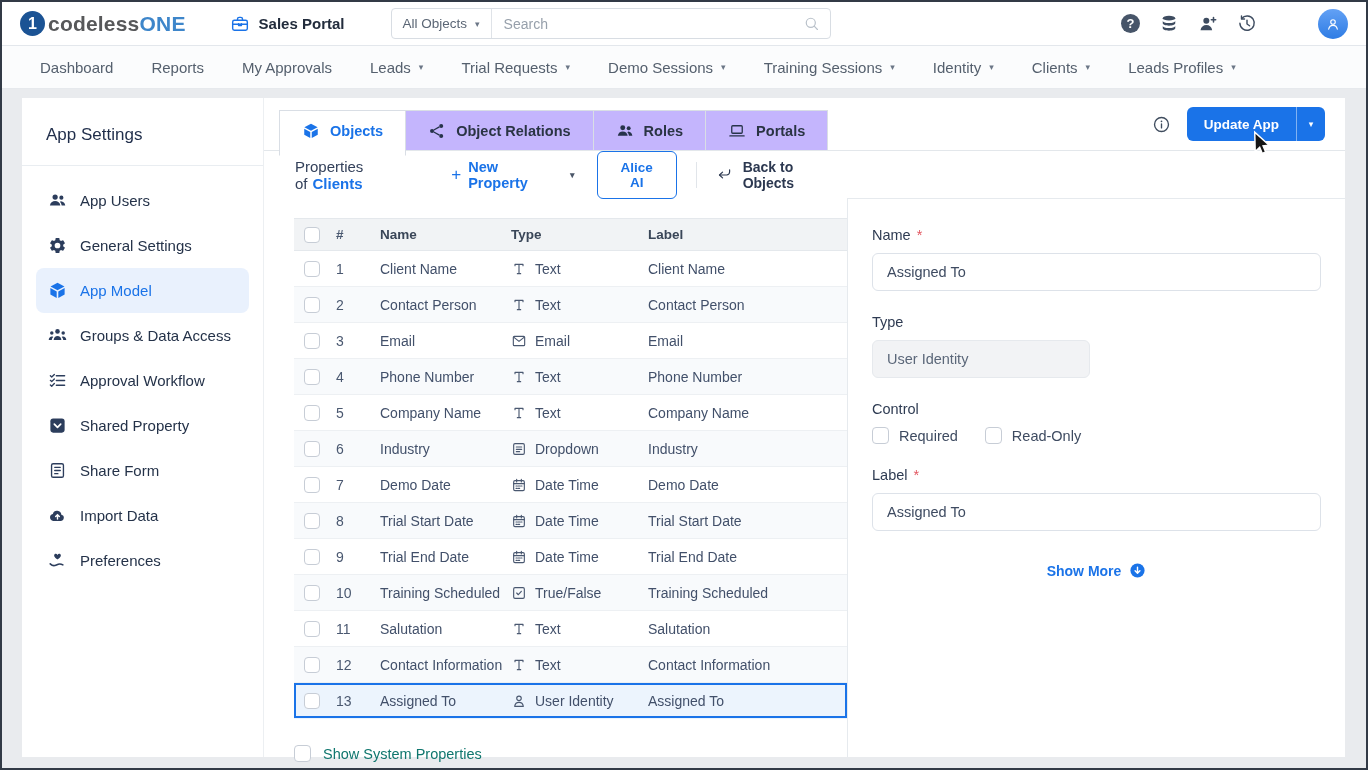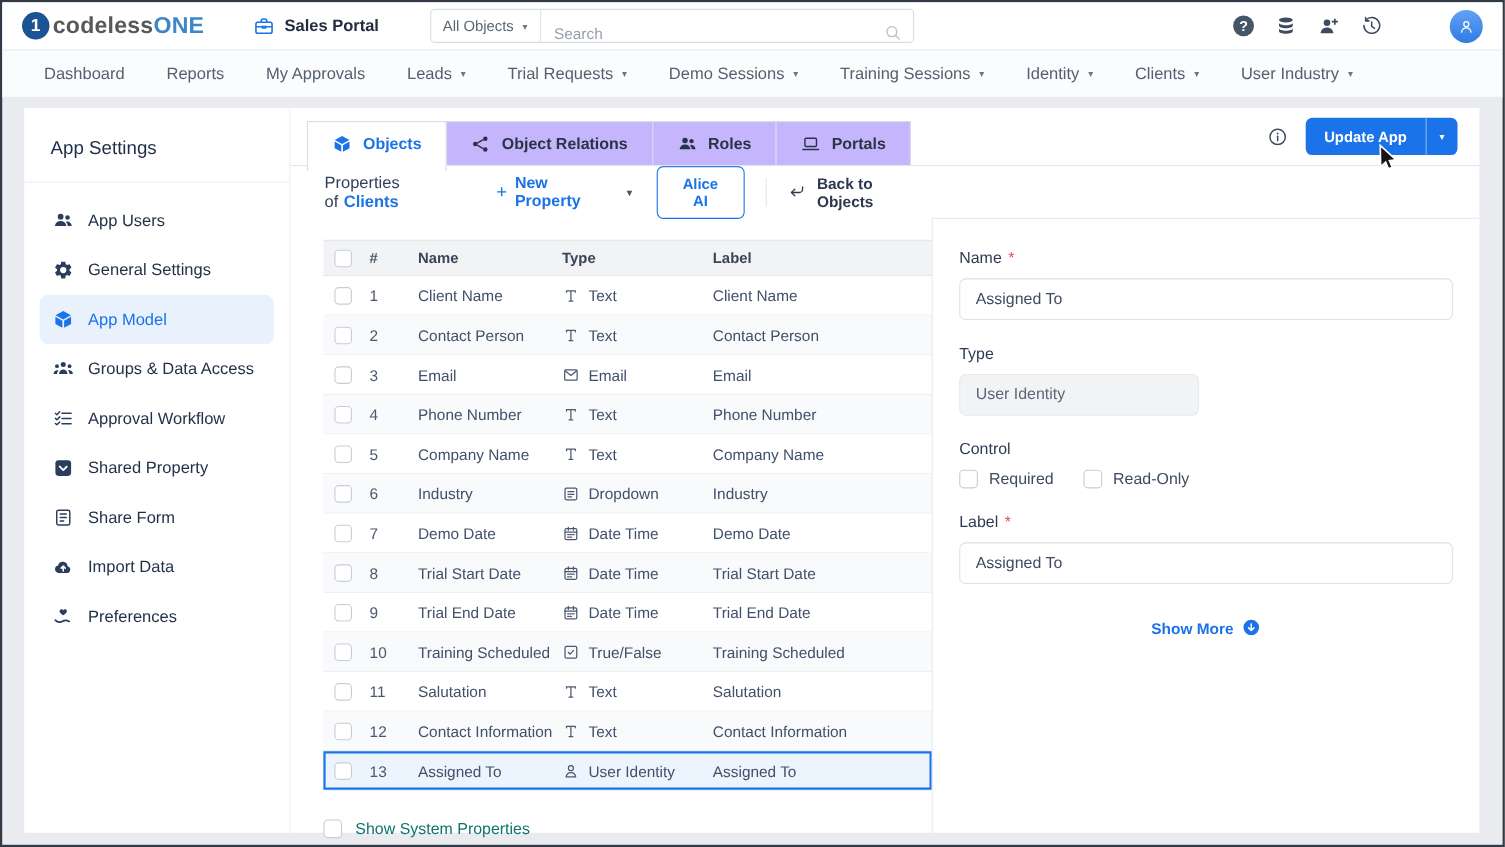--- a/index.html
+++ b/index.html
@@ -15,21 +15,21 @@
   .ic svg { width:100%; height:100%; display:block; }
 
   
   .topbar { height:44px; background:#fff; border-bottom:1px solid #e3e7ec; display:flex; align-items:center; padding:0 18px; }
   .logo { display:flex; align-items:center; gap:3px; }
   .logo-circle { width:25px; height:25px; border-radius:50%; background:var(--logo-circle,#1b5394); color:#fff; display:flex; align-items:center; justify-content:center; font-weight:bold; font-size:16px; }
   .brand { font-size:21px; font-weight:700; color:#57585a; letter-spacing:.2px; }
   .brand .one { color:var(--brand-blue,#3e86ca); }
   .appname { display:flex; align-items:center; gap:9px; margin-left:44px; color:#222c3c; font-size:15px; font-weight:700; }
   .appname .ic { width:20px; height:20px; color:var(--primary,#1a73e8); }
-  .search { margin-left:46px; width:440px; height:31px; border:1px solid #d8dde3; border-radius:4px; display:flex; align-items:flex-end; background:#fff; }
+  .search { margin-left:46px; width:440px; height:31px; border:1px solid #d8dde3; border-radius:4px; display:flex; align-items:center; background:#fff; }
   .search-scope { display:flex; align-items:center; gap:8px; padding:0 11px; font-size:13.5px; color:#5b6675; border-right:1px solid #dfe3e8; height:100%; cursor:pointer; white-space:nowrap; }
   .caret { font-size:9px; color:#6b7686; }
   .search input { border:0; outline:0; flex:1; font-size:14px; color:#333; padding:0 12px; font-family:inherit; min-width:0; background:transparent; }
   .search input::placeholder { color:#97a0ab; }
   .search .ic { width:17px; height:17px; color:#b9c1ca; margin-right:10px; flex:none; }
   .hdr-right { margin-left:auto; display:flex; align-items:center; gap:19px; }
   .hbtn { width:20px; height:20px; color:#3e4c60; cursor:pointer; }
   .hbtn .ic { width:100%; height:100%; }
   .hbtn.help { width:19px; height:19px; background:#475569; border-radius:50%; color:#fff; display:flex; align-items:center; justify-content:center; font-size:13px; font-weight:700; }
   .avatar { width:30px; height:30px; border-radius:50%; background:linear-gradient(180deg,#63a1f5,#2e7ce4); display:flex; align-items:center; justify-content:center; margin-left:3px; cursor:pointer; }
@@ -213,21 +213,21 @@
     </div>
     <div class="nav-item">
       <span>Identity</span>
       <span class="caret">▾</span>
     </div>
     <div class="nav-item">
       <span>Clients</span>
       <span class="caret">▾</span>
     </div>
     <div class="nav-item">
-      <span>User Industry</span>
+      <span>Leads Profiles</span>
       <span class="caret">▾</span>
     </div>
   </div>
 
 <div class="wrap">
 
   <div class="sidebar">
     <div class="side-title">App Settings</div>
     <div class="side-list">
         <div class="side-item">

